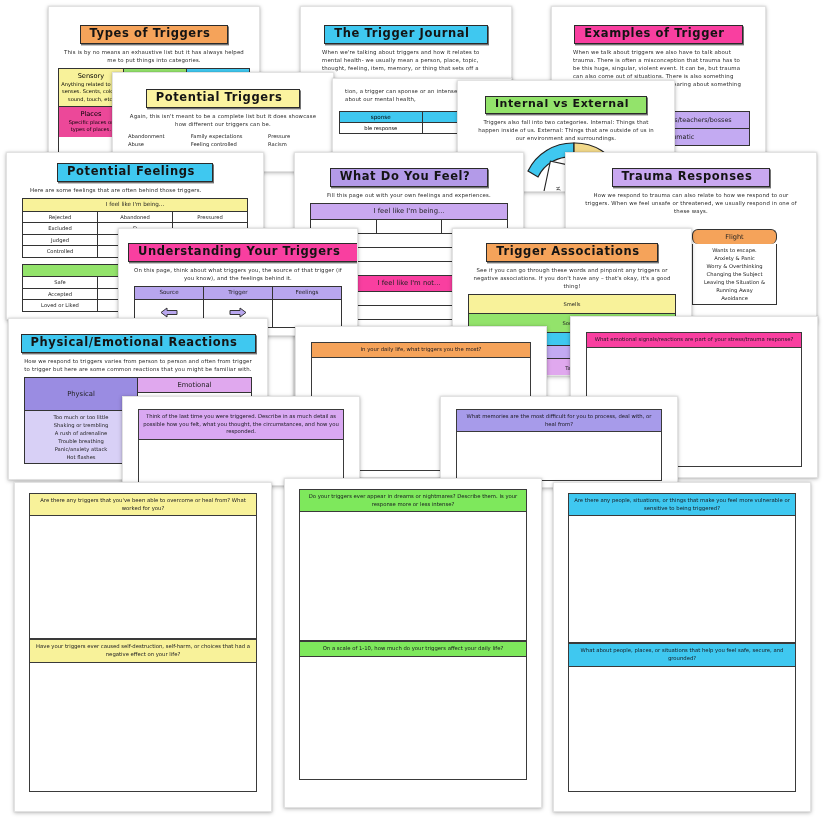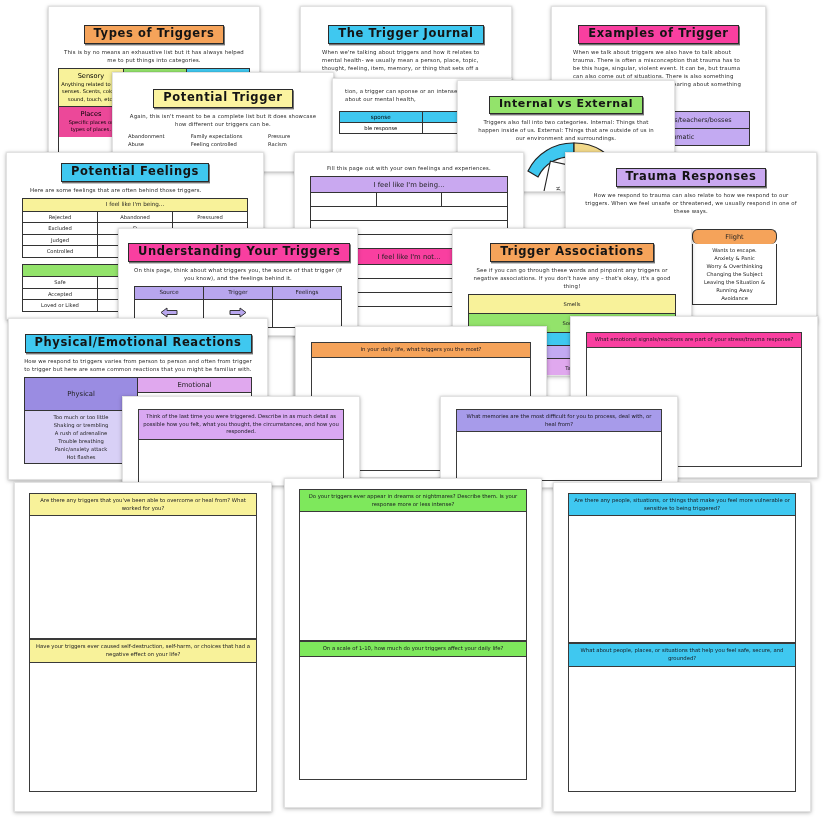--- a/index.html
+++ b/index.html
@@ -21,21 +21,21 @@
     box-shadow:0 1px 4px rgba(0,0,0,.28), 0 0 0 .5px rgba(0,0,0,.05);
     overflow:hidden;
     box-sizing:border-box;
   }
   .pad{padding:7px 9px;}
 
   
   .banner{
     display:inline-block;
     border:1.6px solid #2b2b2b;
-    padding:1px 9px 2px 9px;
+    padding:1px 17px 2px 9px;
     font-family:"DejaVu Sans", sans-serif;
     font-weight:700;
     letter-spacing:.6px;
     color:#141414;
     line-height:1.18;
     white-space:nowrap;
     box-shadow:1px 1.4px 0 rgba(0,0,0,.55);
   }
   .center{text-align:center;}
   .intro{
@@ -128,21 +128,21 @@
     <div class="intro" style="text-align:left;padding:0 6px;">When we talk about triggers we also have to talk about trauma. There is often a misconception that trauma has to be this huge, singular, violent event. It can be, but trauma can also come out of situations. There is also something called secondhand trauma where hearing about something traumatic can cause trauma.</div>
     <div class="intro" style="text-align:left;padding:0 6px;margin-top:-2px;">Here are some situations like these.</div>
     <div style="margin:2px 6px 0 6px;">
       <div class="wordband" style="background:#c3aaf2;font-size:6.4px;padding:4px 2px;">Bullying or abuse from peers/teachers/bosses</div>
       <div class="wordband" style="background:#c3aaf2;font-size:6.4px;padding:4px 2px;border-top:none;">Unexpected/traumatic</div>
     </div>
   </div>
 
   <div class="sheet pad" style="left:112px;top:72px;width:222px;height:100px;">
     <div class="center" style="margin-top:6px;">
-      <span class="banner" style="background:#fbf3a0;font-size:11.5px;">Potential Trigger</span>
+      <span class="banner" style="background:#fbf3a0;font-size:11.5px;">Potential Triggers</span>
     </div>
     <div class="intro">Again, this isn't meant to be a complete list but it does showcase how different our triggers can be.</div>
     <div style="display:flex;padding:0 6px;gap:4px;">
       <div style="flex:1;">
         <div class="listline">Abandonment</div>
         <div class="listline">Abuse</div>
       </div>
       <div style="flex:1.25;">
         <div class="listline">Family expectations</div>
         <div class="listline">Feeling controlled</div>
@@ -232,20 +232,23 @@
       <tr>
         <td>Loved or Liked</td>
         <td></td>
         <td></td>
       </tr>
     </tbody>
       </table>
   </div>
 
   <div class="sheet pad" style="left:294px;top:152px;width:230px;height:250px;">
+    <div class="center" style="margin-top:5px;">
+      <span class="banner" style="background:#b39ae8;font-size:11.5px;">What Do You Feel?</span>
+    </div>
     <div class="intro">Fill this page out with your own feelings and experiences.</div>
     <div class="wordband" style="background:#c9a8f0;margin:0 6px;font-size:6.8px;padding:3.5px 0;">I feel like I'm being...</div>
     <div style="margin:0 6px;display:flex;">
       <div style="flex:1;height:13px;border:1.2px solid #333;border-top:none;"></div>
       <div style="flex:1;height:13px;border:1.2px solid #333;border-top:none;border-left:none;"></div>
       <div style="flex:1;height:13px;border:1.2px solid #333;border-top:none;border-left:none;"></div>
     </div>
     <div style="margin:0 6px;">
       <div style="height:13px;border:1.2px solid #333;border-top:none;"></div>
       <div style="height:13px;border:1.2px solid #333;border-top:none;"></div>

